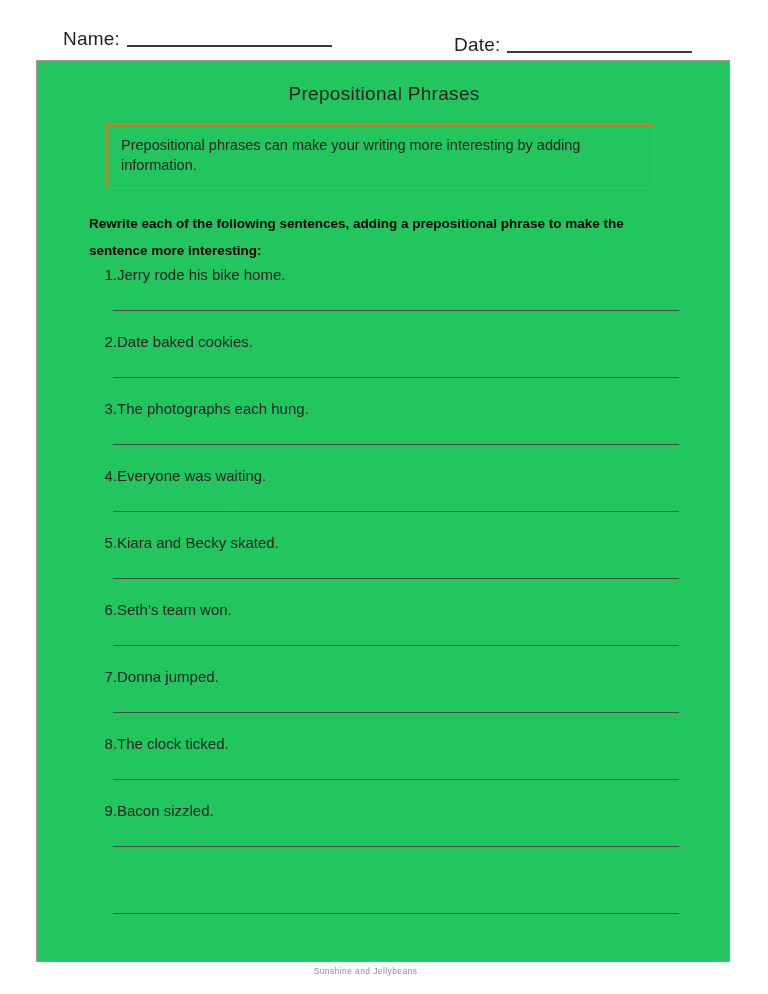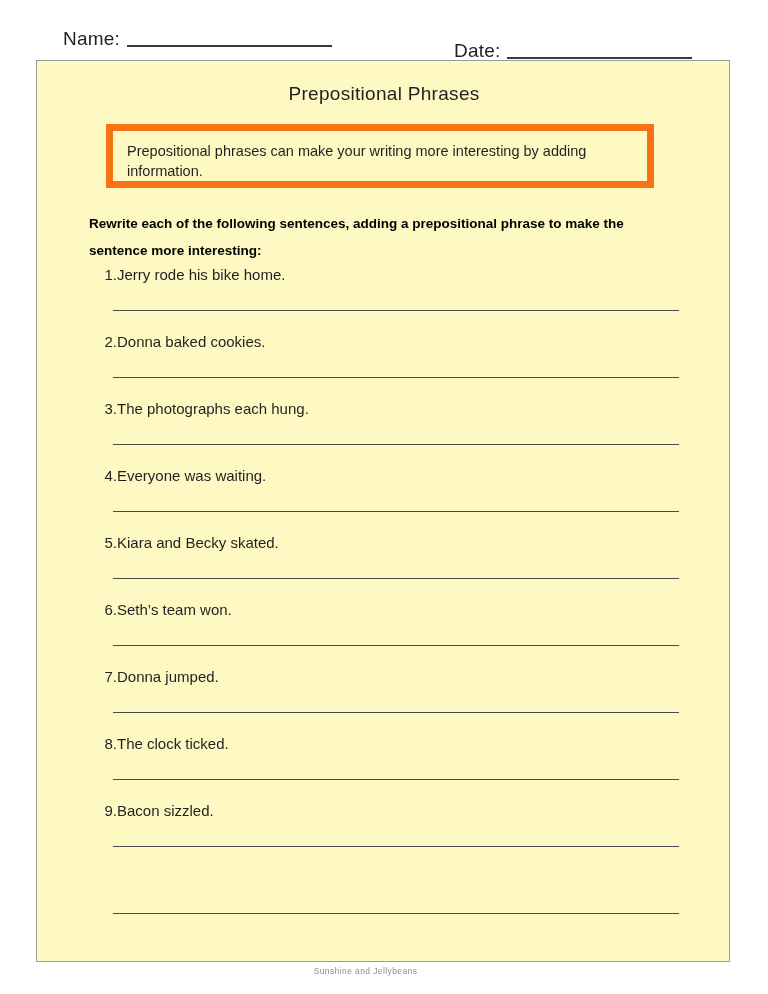--- a/index.html
+++ b/index.html
@@ -24,21 +24,21 @@
     width: 768px;
     height: 30px;
   }
   .field {
     position: absolute;
     display: flex;
     align-items: flex-end;
     white-space: nowrap;
   }
   .field-name { left: 63px; top: 0; }
-  .field-date { left: 454px; top: 12px; }
+  .field-date { left: 454px; top: 6px; }
   .field-label {
     font-size: 19px;
     letter-spacing: 0.2px;
     color: #231f20;
   }
   .field-rule {
     display: inline-block;
     border-bottom: 2px solid #3a3a3a;
     margin-left: 7px;
     position: relative;
@@ -49,21 +49,21 @@
 
   
   .page-frame {
     position: absolute;
     left: 36px;
     top: 60px;
     width: 694px;
     height: 902px;
     border: 1px solid #9b9b9b;
     box-sizing: border-box;
-    background: #fef9c3;
+    background: #22c55e;
   }
 
   
   .worksheet-title {
     position: absolute;
     left: 0;
     top: 22px;
     width: 694px;
     text-align: center;
     font-size: 19px;
@@ -71,21 +71,21 @@
     color: #231f20;
   }
 
   
   .definition-box {
     position: absolute;
     left: 69px;
     top: 63px;
     width: 548px;
     height: 64px;
-    border: 7px solid #f97316;
+    border: 1px solid #f97316;
     box-sizing: border-box;
     padding-left: 48px;
   }
   .definition-text {
     position: absolute;
     left: 14px;
     top: 10px;
     width: 518px;
     font-size: 14.5px;
     line-height: 20px;
@@ -184,21 +184,21 @@
       <div class="q-row">
         <span class="q-number">1.</span>
         <span class="q-text">Jerry rode his bike home.</span>
       </div>
       <div class="q-answer-line"></div>
     </div>
 
     <div class="question-item">
       <div class="q-row">
         <span class="q-number">2.</span>
-        <span class="q-text">Donna baked cookies.</span>
+        <span class="q-text">Date baked cookies.</span>
       </div>
       <div class="q-answer-line"></div>
     </div>
 
     <div class="question-item">
       <div class="q-row">
         <span class="q-number">3.</span>
         <span class="q-text">The photographs each hung.</span>
       </div>
       <div class="q-answer-line"></div>

